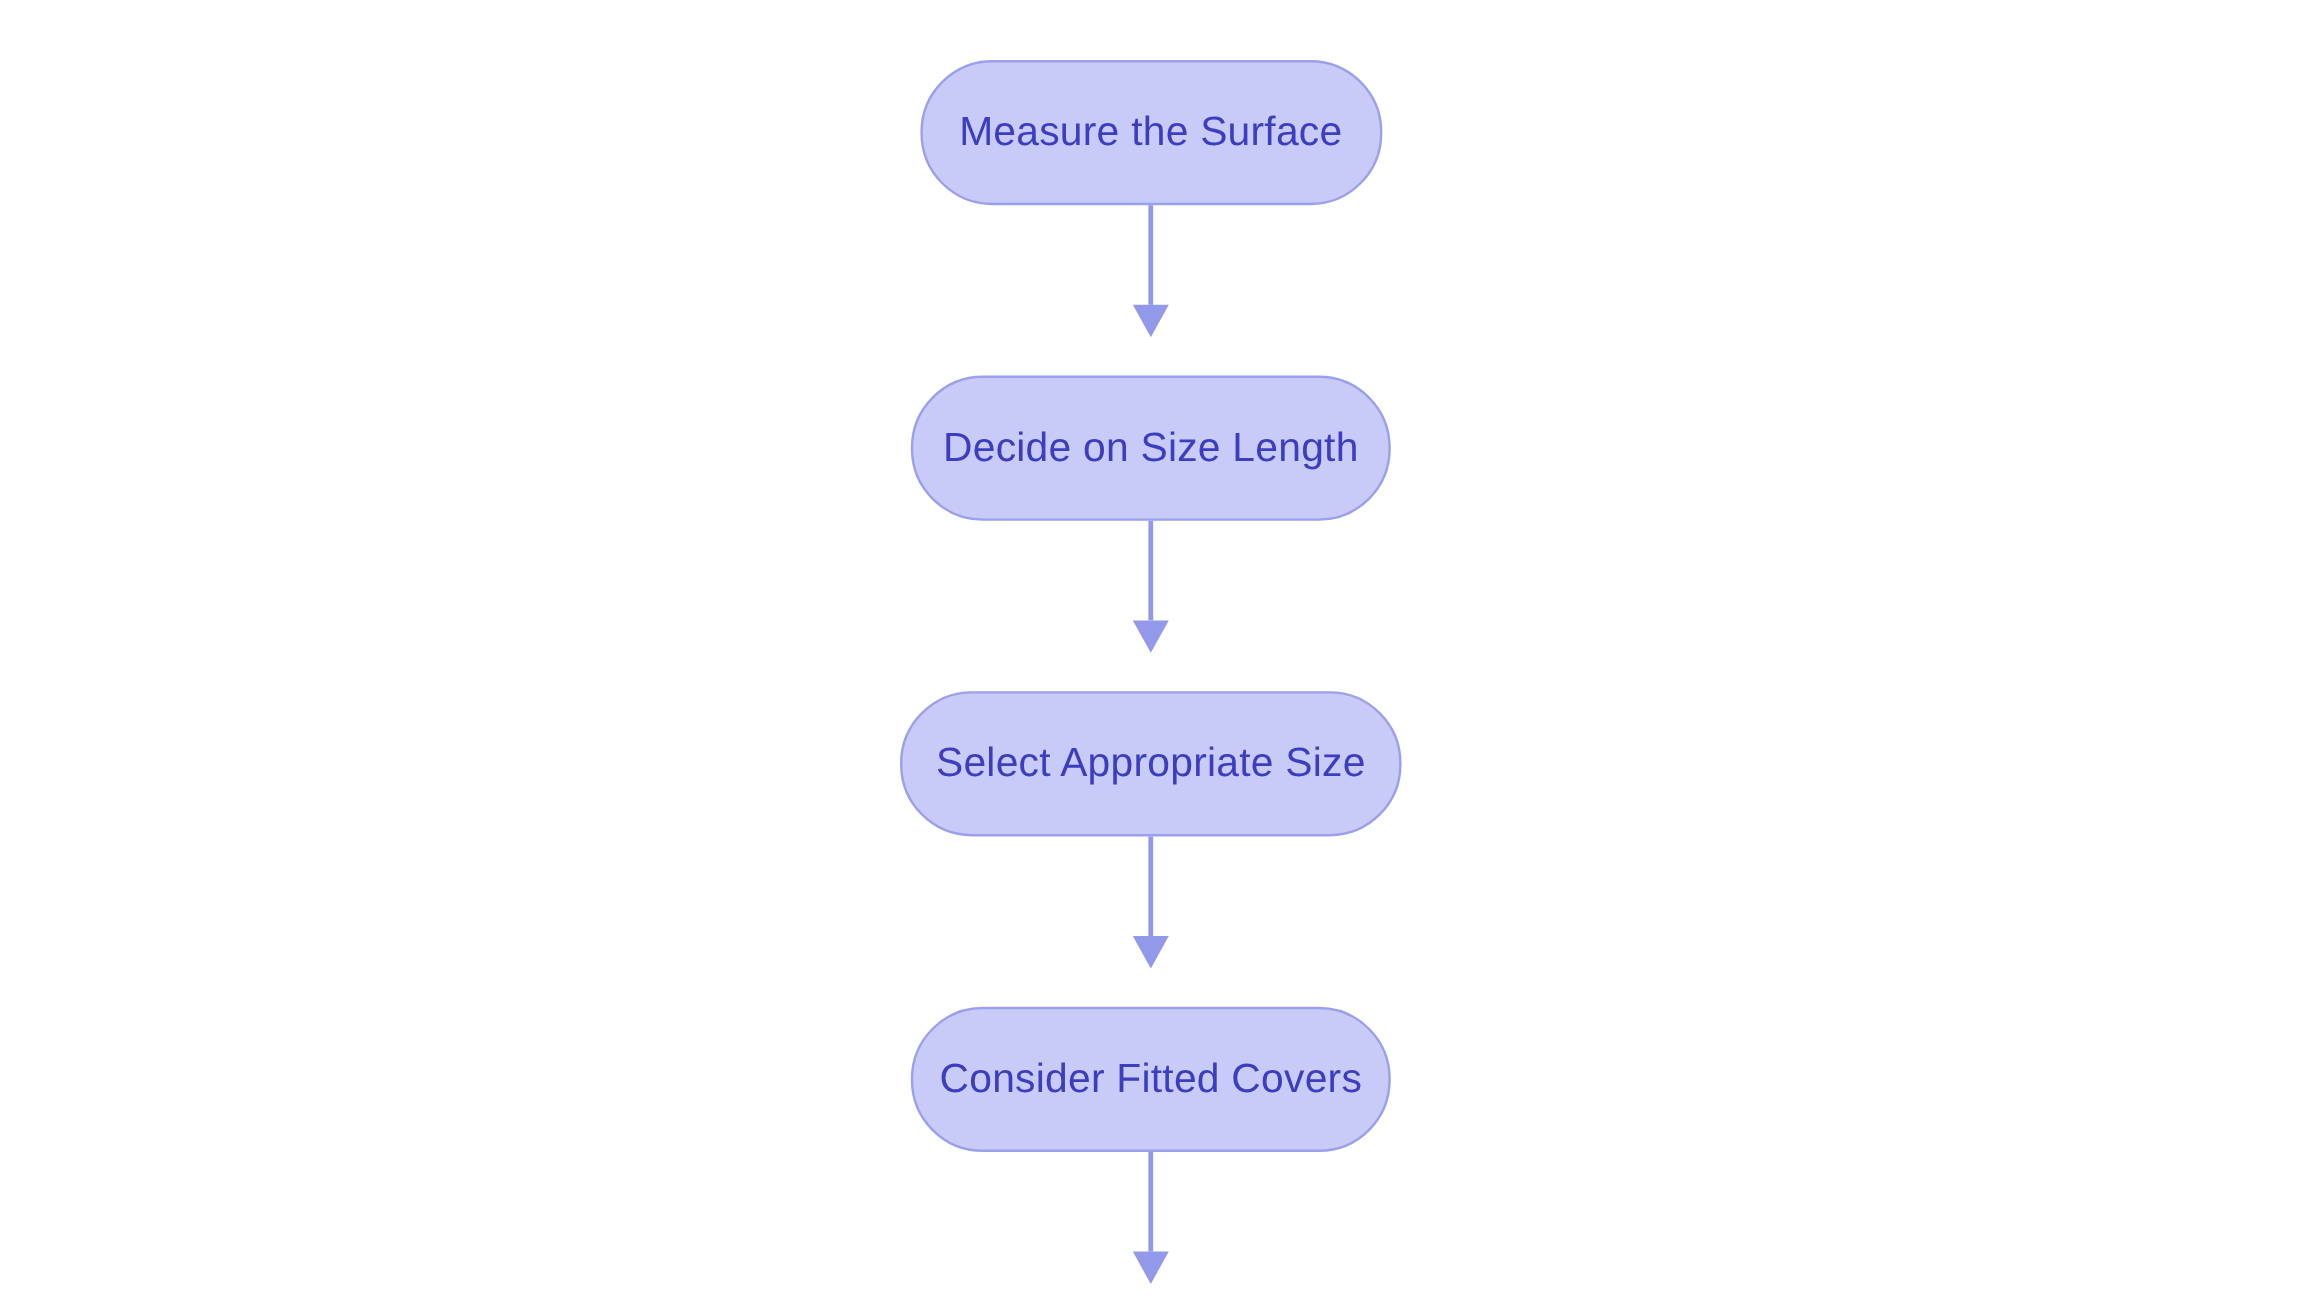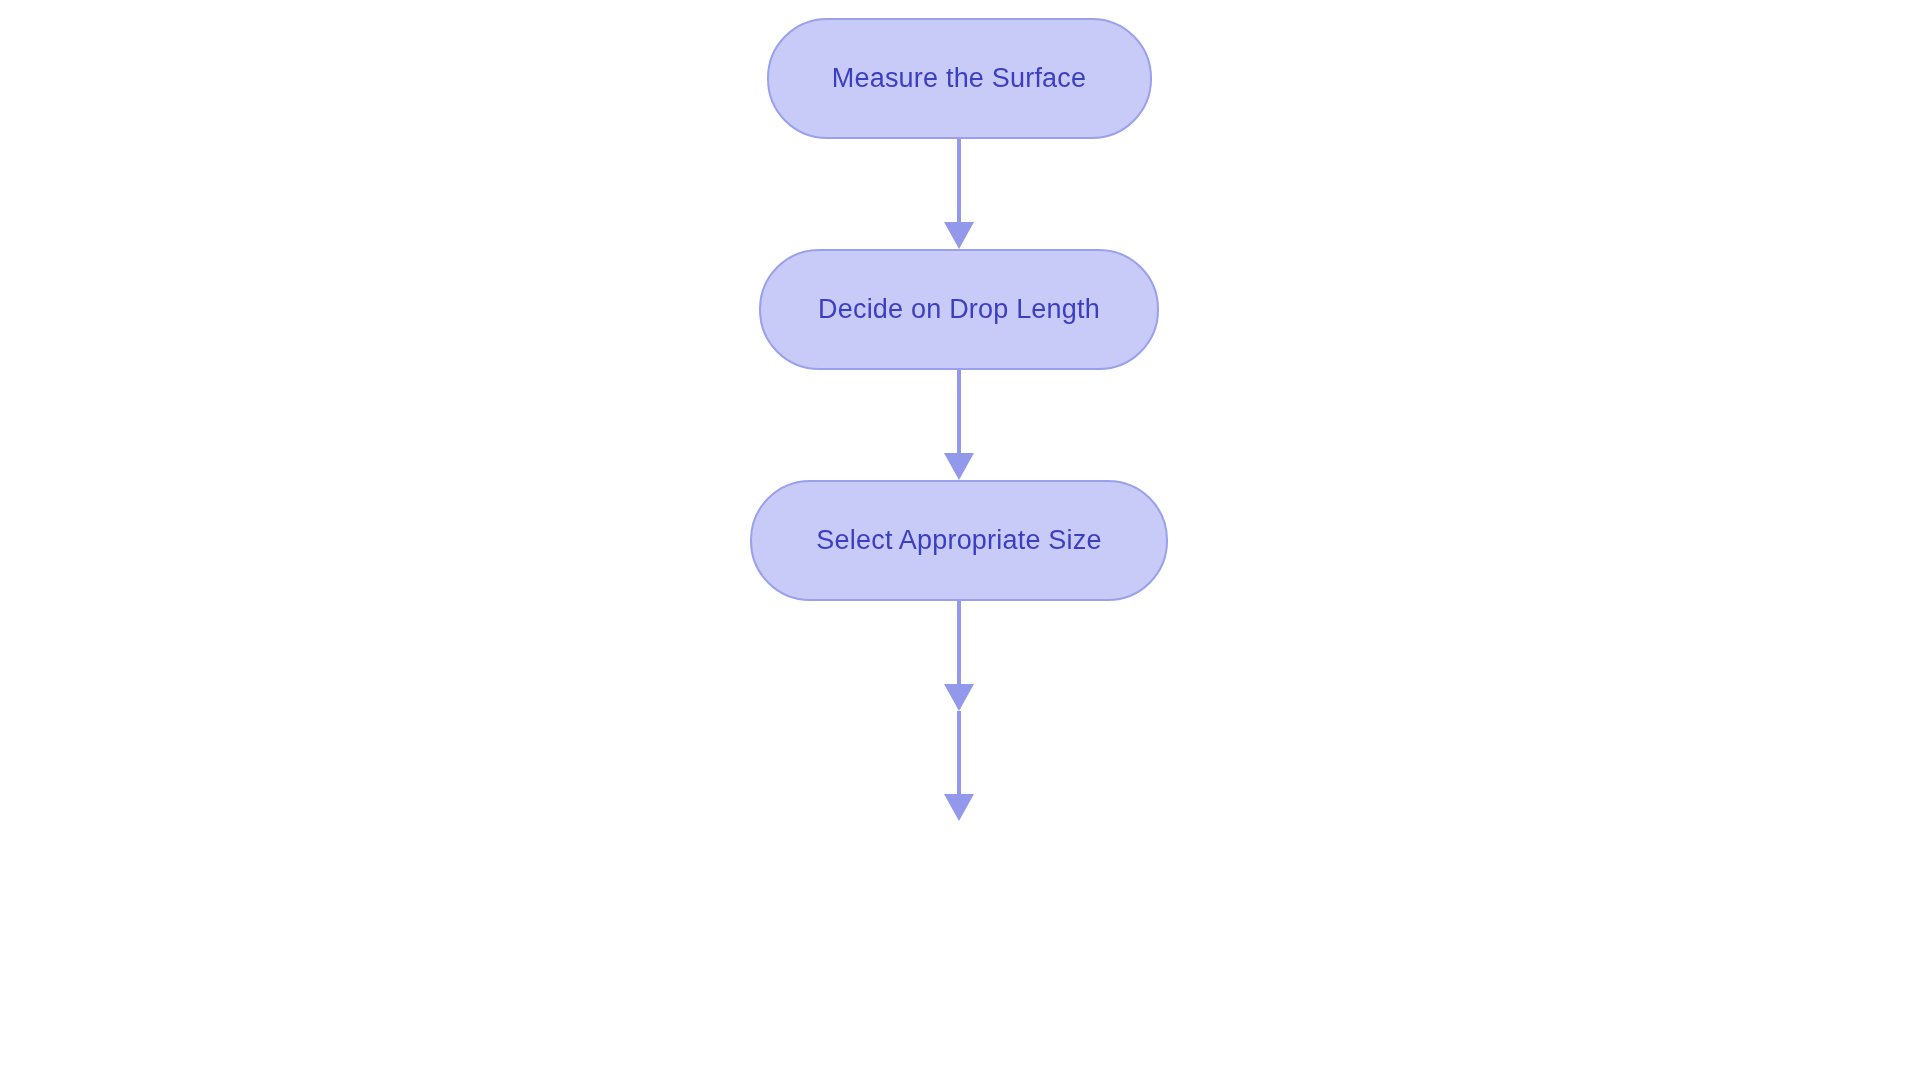--- a/index.html
+++ b/index.html
@@ -34,24 +34,25 @@
   }
   .node {
     height: 121px;
     border-radius: 60px;
     background: var(--node-fill);
     border: 2px solid var(--node-stroke);
     color: var(--node-text);
     display: flex;
     align-items: center;
     justify-content: center;
-    font-size: 27px;
+    font-size: 34px;
     letter-spacing: 0.2px;
     white-space: nowrap;
     text-align: right;
+    margin-top: 32px;
   }
   .node.w1 { width: 385px; }
   .node.w2 { width: 400px; }
   .node.w3 { width: 418px; }
   .node.w4 { width: 400px; }
   .node.w5 { width: 190px; height: 120px; }
   .connector {
     height: 110px;
     display: flex;
     flex-direction: column;
@@ -79,37 +80,40 @@
     <div class="node w1">
       <span>Measure the Surface</span>
     </div>
 
     <div class="connector">
       <div class="line"></div>
       <div class="head"></div>
     </div>
 
     <div class="node w2">
-      <span>Decide on Drop Length</span>
+      <span>Decide on Size Length</span>
     </div>
 
     <div class="connector">
       <div class="line"></div>
       <div class="head"></div>
     </div>
 
     <div class="node w3">
       <span>Select Appropriate Size</span>
     </div>
 
     <div class="connector">
       <div class="line"></div>
       <div class="head"></div>
     </div>
 
+    <div class="node w4">
+      <span>Consider Fitted Covers</span>
+    </div>
 
     <div class="connector">
       <div class="line"></div>
       <div class="head"></div>
     </div>
 
 
   </div>
 </div>
 

